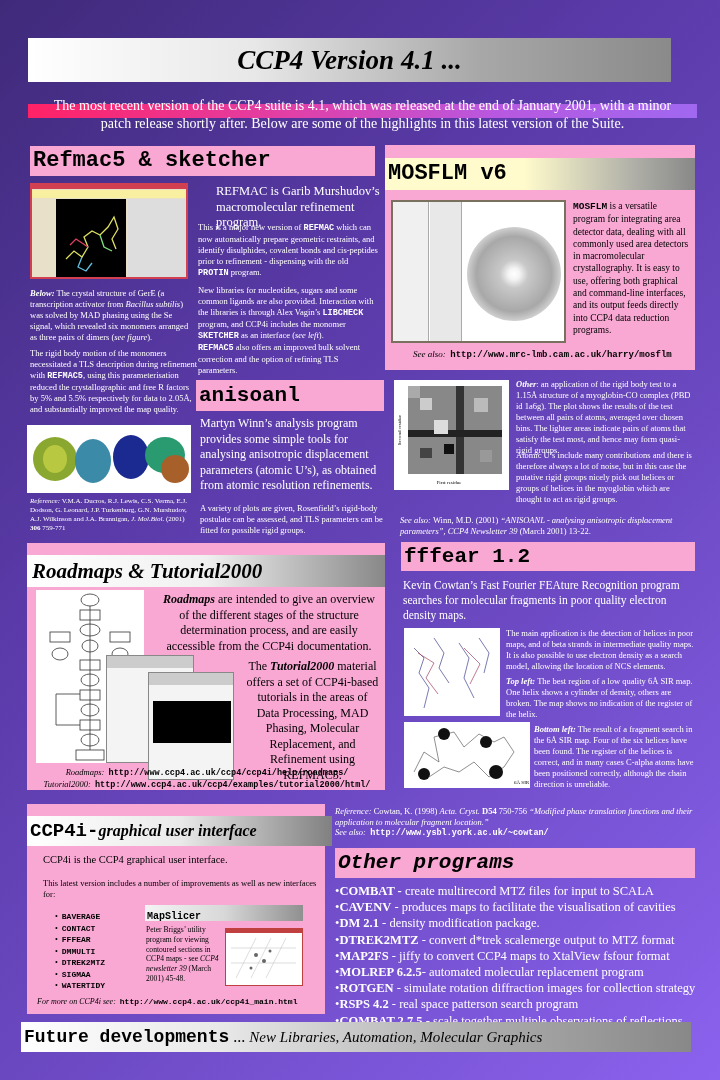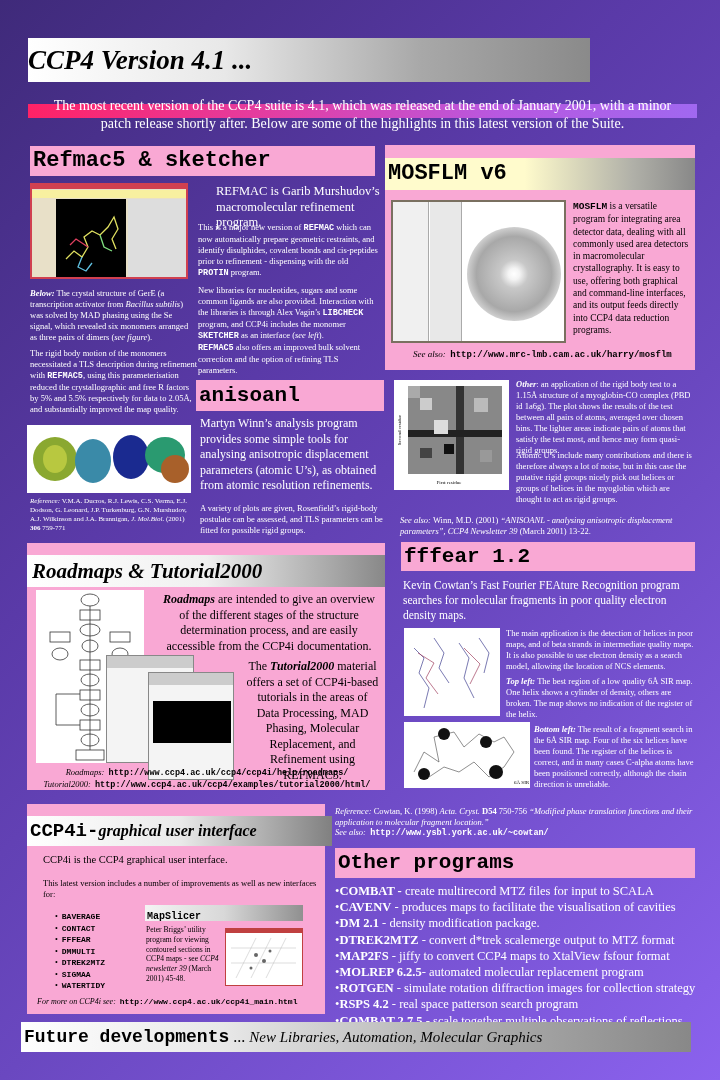--- a/index.html
+++ b/index.html
@@ -8,23 +8,23 @@
     position: relative;
     font-family: "Liberation Serif", serif;
     background: linear-gradient(135deg, #3f2a7a 0%, #5a3aa8 35%, #6a48c0 60%, #8b62ee 100%);
     color: #fff;
   }
   .abs { position: absolute; }
   .mono { font-family: "Liberation Mono", monospace; font-weight: bold; }
 
   
   .title-banner {
-    left: 28px; top: 38px; width: 562px; height: 44px;
+    left: 28px; top: 38px; width: 643px; height: 44px;
     background: linear-gradient(90deg, #ffffff 0%, #e8e8e8 35%, #a8a8a8 70%, #8a8a8a 100%);
-    text-align: left;
+    text-align: center;
   }
   .title-banner .t {
     font-style: italic; font-weight: bold; font-size: 27px; color: #000;
     line-height: 44px;
   }
   .title-stripe-inner {
     position: absolute; left: 28px; top: 103px; width: 669px; height: 14px;
     background: linear-gradient(90deg, #ff2266 0%, #e040a8 40%, #b858e0 70%, #a068f0 100%);
   }
   .intro {
@@ -302,21 +302,21 @@
         <circle cx="38" cy="28" r="2"></circle>
         <circle cx="44" cy="18" r="1.5"></circle>
         <circle cx="25" cy="35" r="1.5"></circle>
       </g>
   </svg>
 </div>
 <div class="abs" style="left:37px;top:996px;width:290px;font-size:8px;line-height:11px;color:#000;">
   <i>For more on CCP4i see:</i>&nbsp;&nbsp;<b class="mono">http://www.ccp4.ac.uk/ccp4i_main.html</b>
 </div>
 
-<div class="abs yhead" style="left:335px;top:848px;width:360px;height:30px;">
+<div class="abs yhead" style="left:335px;top:848px;width:360px;height:30px;font-style:italic;">
   <span class="mono" style="font-size:21px;line-height:30px;padding-left:3px;color:#000;">Other programs</span>
 </div>
 <div class="abs other-list" style="left:335px;top:883px;width:365px;">
   <div>•<b>COMBAT -</b><span> create multirecord MTZ files for input to SCALA</span></div>
   <div>•<b>CAVENV</b><span> - produces maps to facilitate the visualisation of cavities</span></div>
   <div>•<b>DM 2.1</b><span> - density modification package.</span></div>
   <div>•<b>DTREK2MTZ</b><span> - convert d*trek scalemerge output to MTZ format</span></div>
   <div>•<b>MAP2FS</b><span> - jiffy to convert CCP4 maps to XtalView fsfour format</span></div>
   <div>•<b>MOLREP 6.2.5</b><span>- automated molecular replacement program</span></div>
   <div>•<b>ROTGEN</b><span> - simulate rotation diffraction images for collection strategy</span></div>

